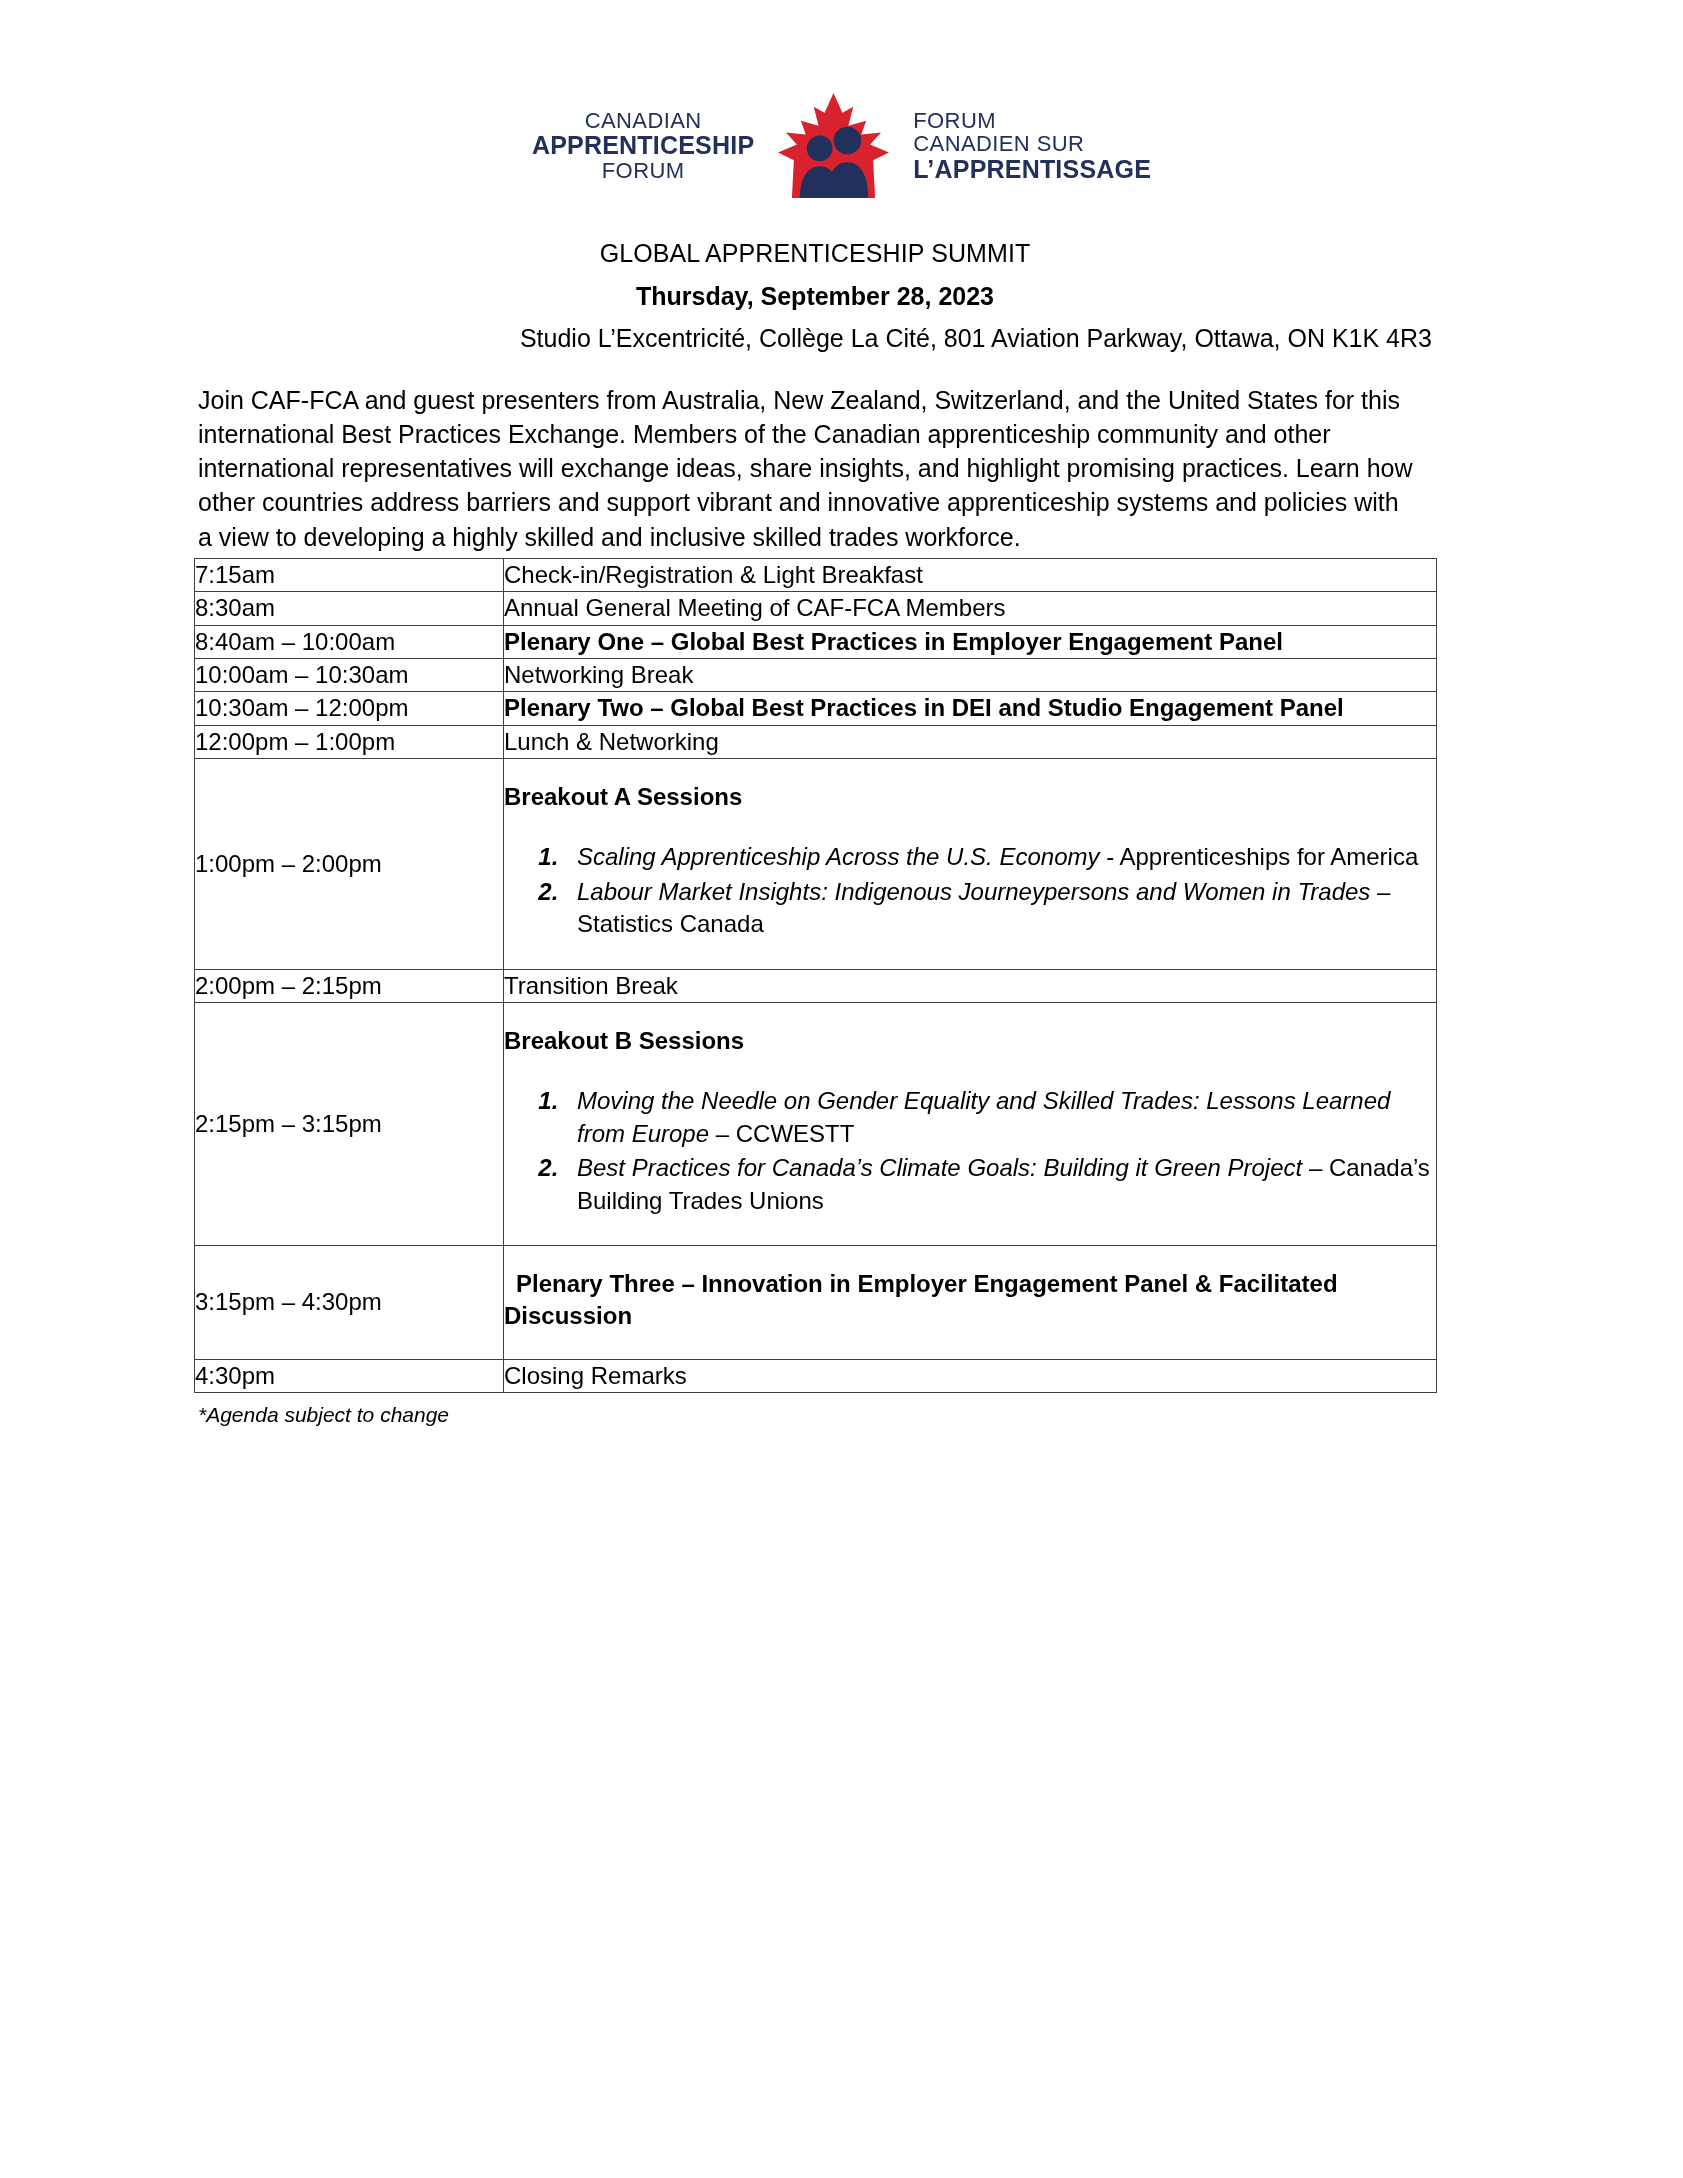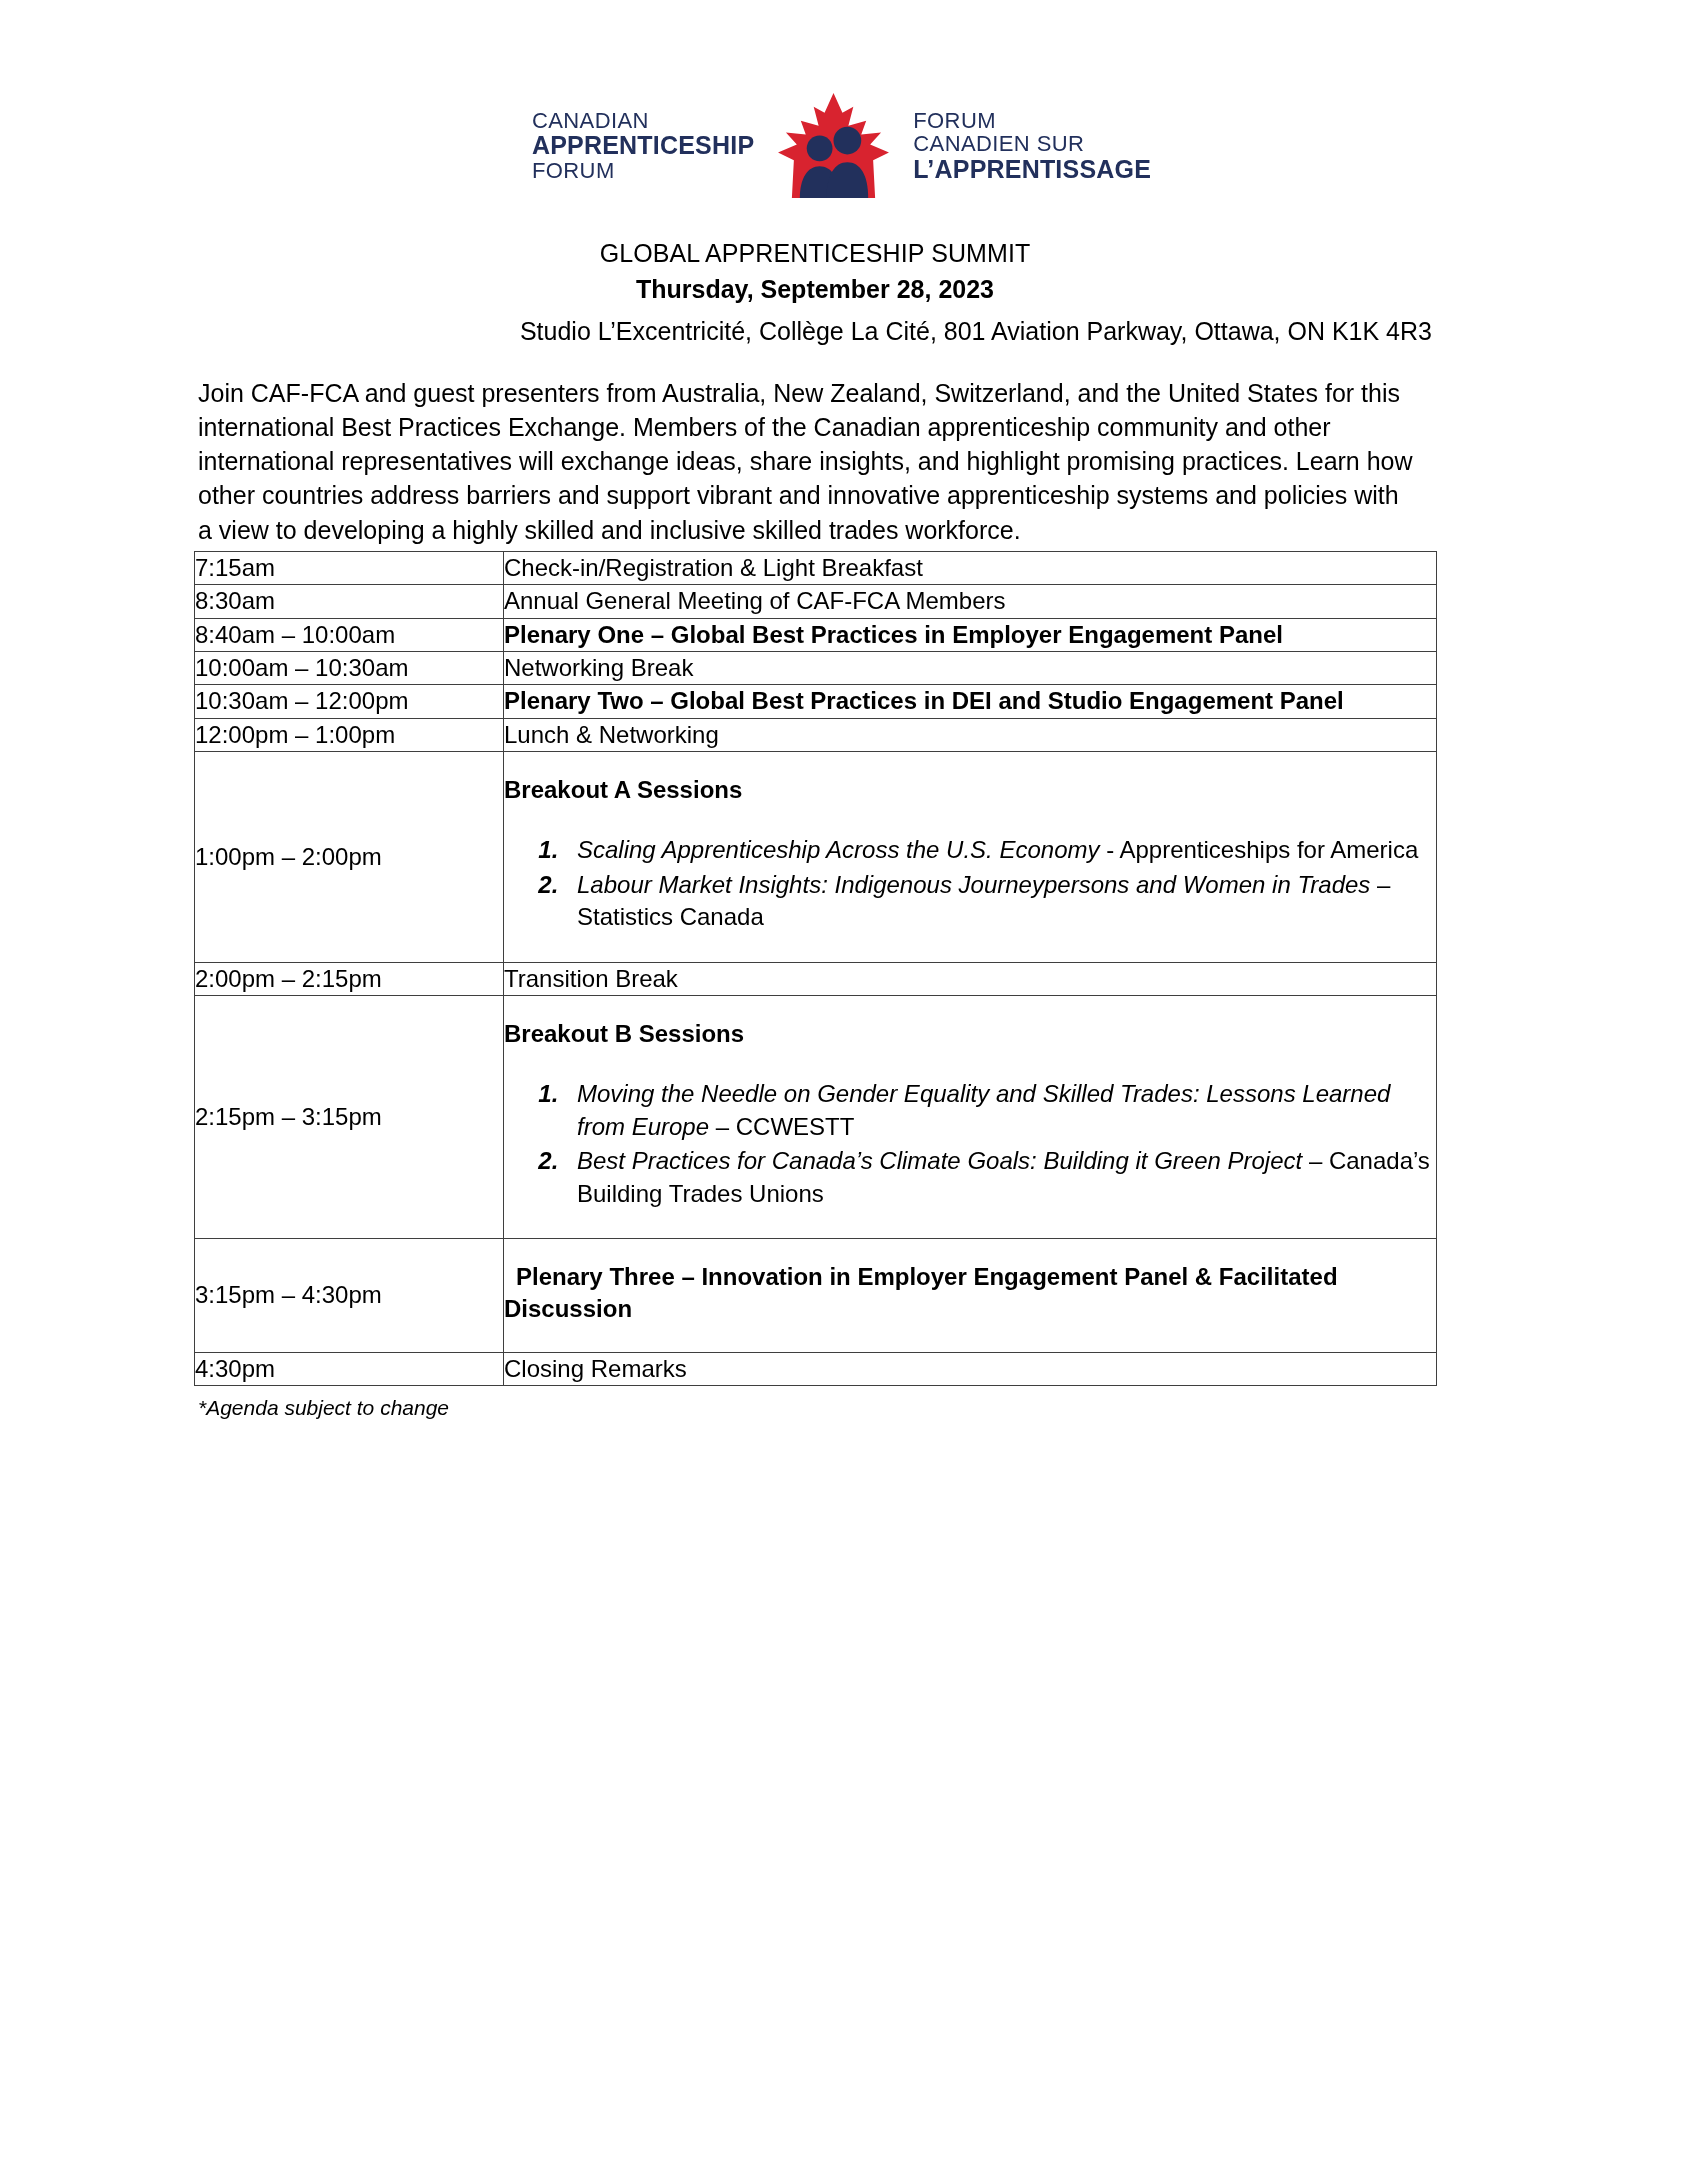--- a/index.html
+++ b/index.html
@@ -27,21 +27,21 @@
     align-items: center;
     padding-top: 91px;
     padding-bottom: 10px;
   }
   .logo {
     display: flex;
     align-items: center;
     gap: 0px;
   }
   .logo-en {
-    text-align: left;
+    text-align: center;
     color: #22305c;
     line-height: 1.07;
     padding-right: 16px;
   }
   .logo-fr {
     text-align: left;
     color: #22305c;
     line-height: 1.07;
     padding-left: 16px;
   }
@@ -59,20 +59,21 @@
     text-align: center;
     font-size: 25px;
     letter-spacing: 0.1px;
     line-height: 1.42;
   }
   .summit-date {
     text-align: center;
     font-size: 25px;
     font-weight: 700;
     line-height: 1.42;
+    margin-top: 7px;
   }
   .summit-venue {
     text-align: right;
     font-size: 25px;
     line-height: 1.42;
     margin-top: 7px;
   }
   .summit-intro {
     margin-top: 26px;
     font-size: 25px;

